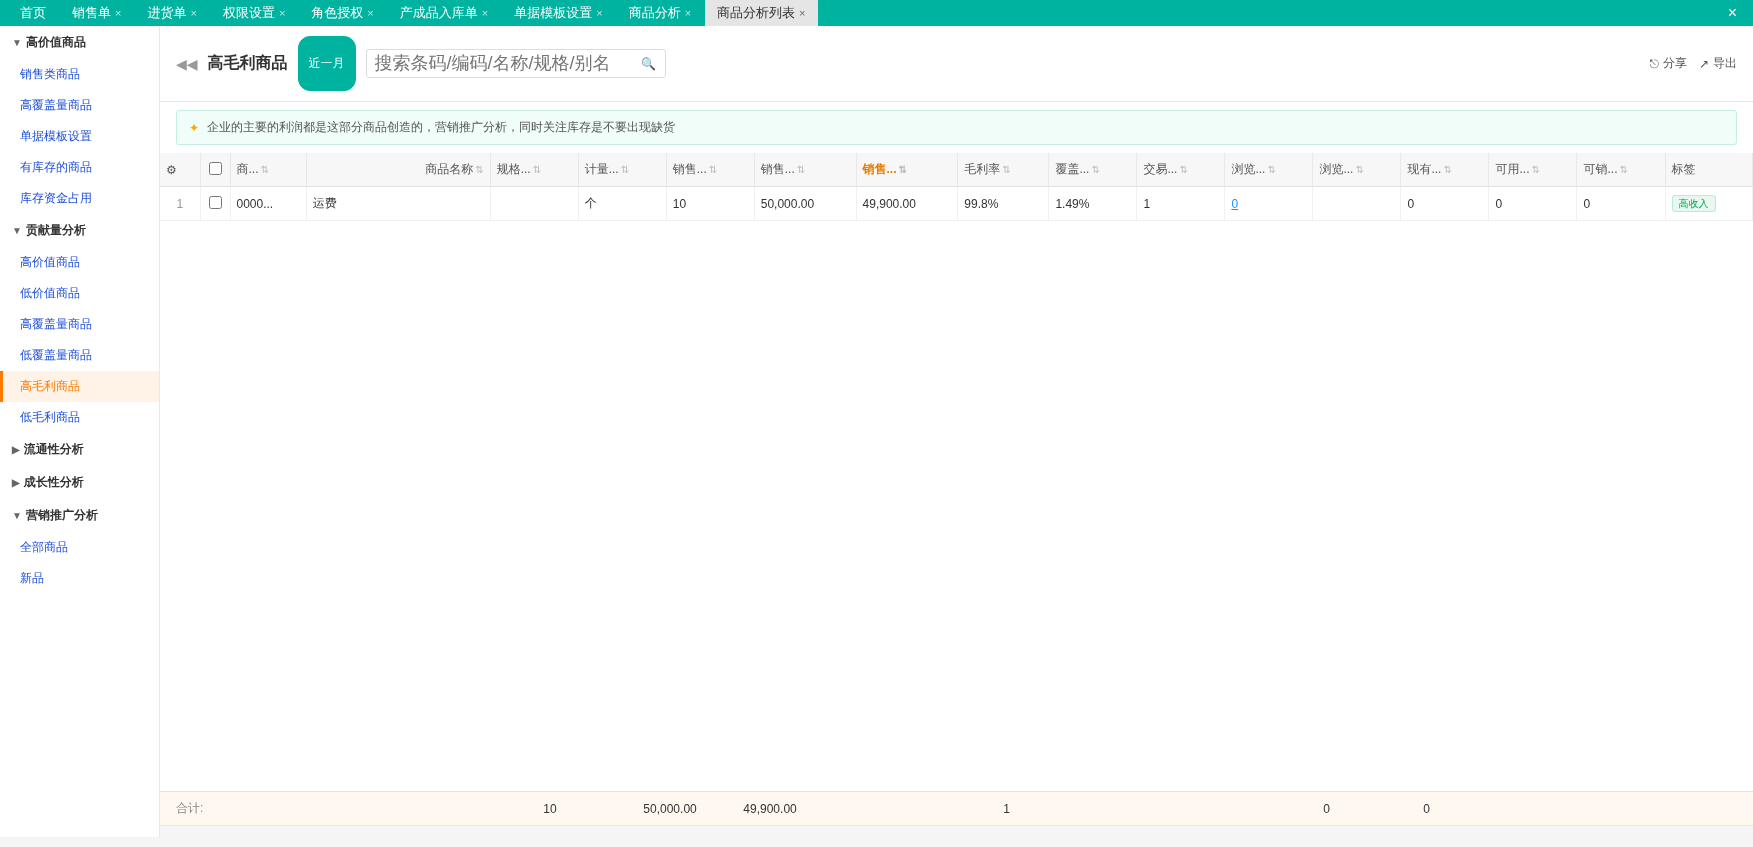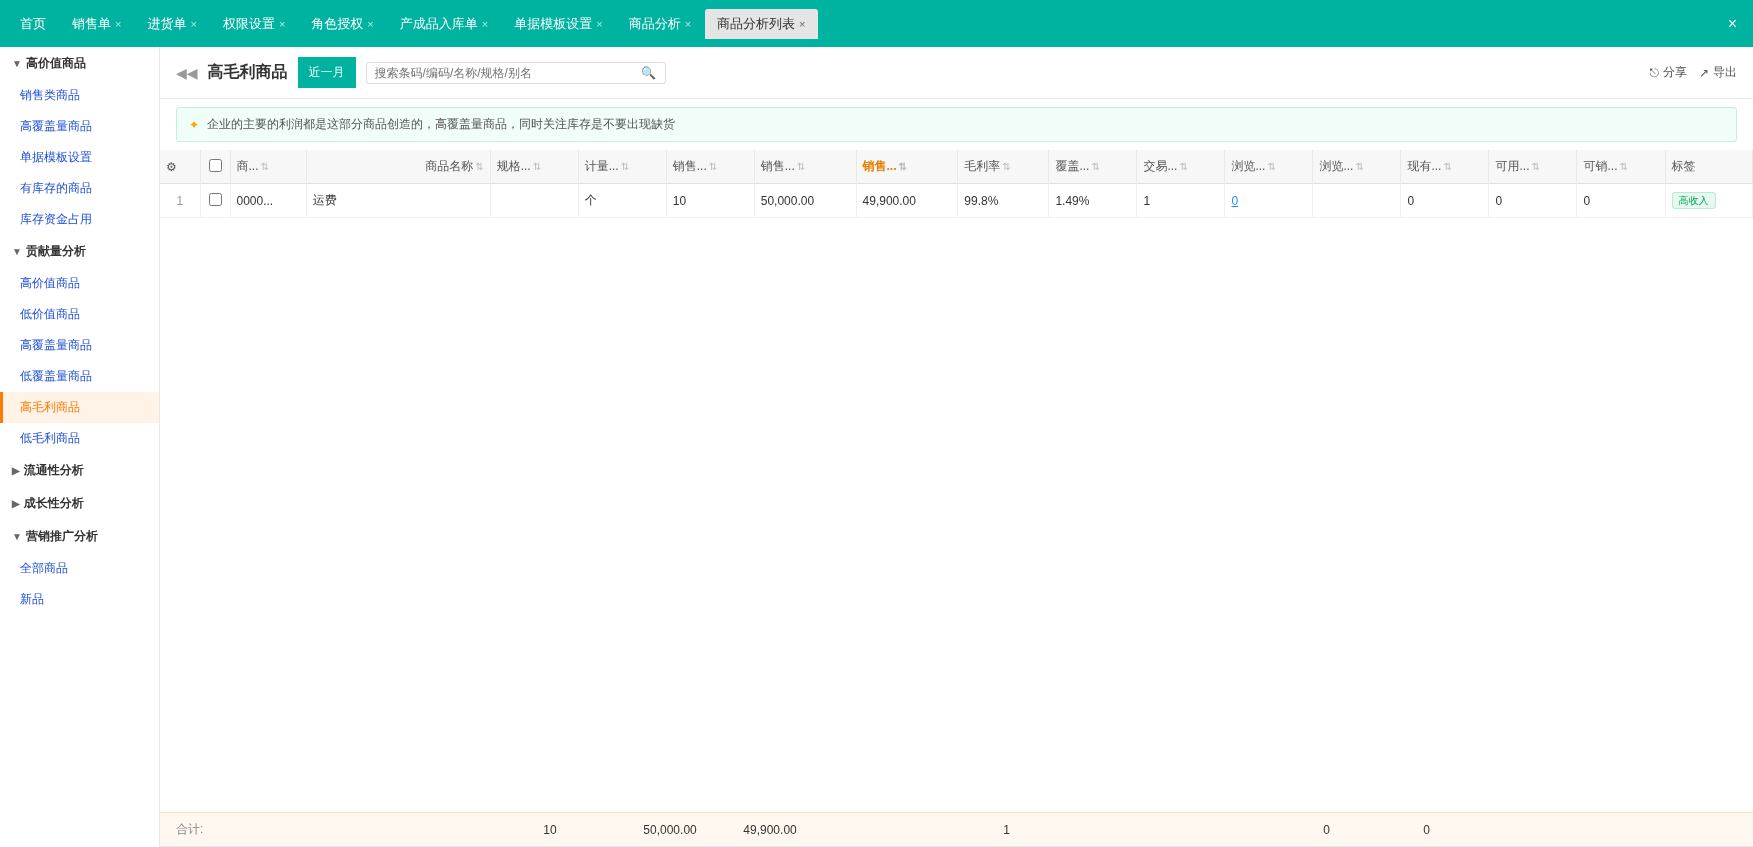--- a/index.html
+++ b/index.html
@@ -1,21 +1,21 @@
 <!DOCTYPE html>
 <html><head>
   <meta charset="utf-8">
   <style>
     * { margin: 0; padding: 0; box-sizing: border-box; }
     body { font-family: 'Microsoft YaHei', Arial, sans-serif; font-size: 12px; background: #f5f5f5; width: 1753px; height: 847px; overflow: hidden; }
 
     
     .top-nav {
       background: #00b2a0;
-      height: 47px;
+      height: 26px;
       display: flex;
       align-items: center;
       padding: 0 8px;
       gap: 2px;
     }
     .nav-tab {
       color: #fff;
       padding: 6px 12px;
       cursor: pointer;
       font-size: 13px;
@@ -114,42 +114,42 @@
     }
     .page-title {
       font-size: 16px;
       font-weight: bold;
       color: #333;
     }
     .filter-btn {
       background: #fff;
       border: 1px solid #00b2a0;
       color: #00b2a0;
-      padding: 6px 10px;
-      border-radius: 0;
+      padding: 18px 10px;
+      border-radius: 12px;
       cursor: pointer;
       font-size: 12px;
     }
     .filter-btn.active {
       background: #00b2a0;
       color: #fff;
     }
     .search-box {
       display: flex;
       align-items: center;
       border: 1px solid #ddd;
       border-radius: 3px;
       padding: 3px 8px;
       flex: 1;
       max-width: 300px;
     }
     .search-box input {
       border: none;
       outline: none;
-      font-size: 12px;
+      font-size: 18px;
       color: #1d4ed8;
       width: 100%;
     }
     .search-icon { color: #999; cursor: pointer; }
     .header-right {
       margin-left: auto;
       display: flex;
       gap: 12px;
       align-items: center;
     }
@@ -360,21 +360,21 @@
         </div>
         <div class="action-btn">
           <span>↗</span>
           <span>导出</span>
         </div>
       </div>
     </div>
 
     <div class="info-banner">
       <span class="info-icon">✦</span>
-      <span>企业的主要的利润都是这部分商品创造的，高覆盖量商品，同时关注库存是不要出现缺货</span>
+      <span>企业的主要的利润都是这部分商品创造的，营销推广分析，同时关注库存是不要出现缺货</span>
     </div>
 
     <div class="table-container">
       <table>
         <thead>
           <tr>
             <th style="width:36px;">
               <span>⚙</span>
             </th>
             <th class="checkbox-col">

